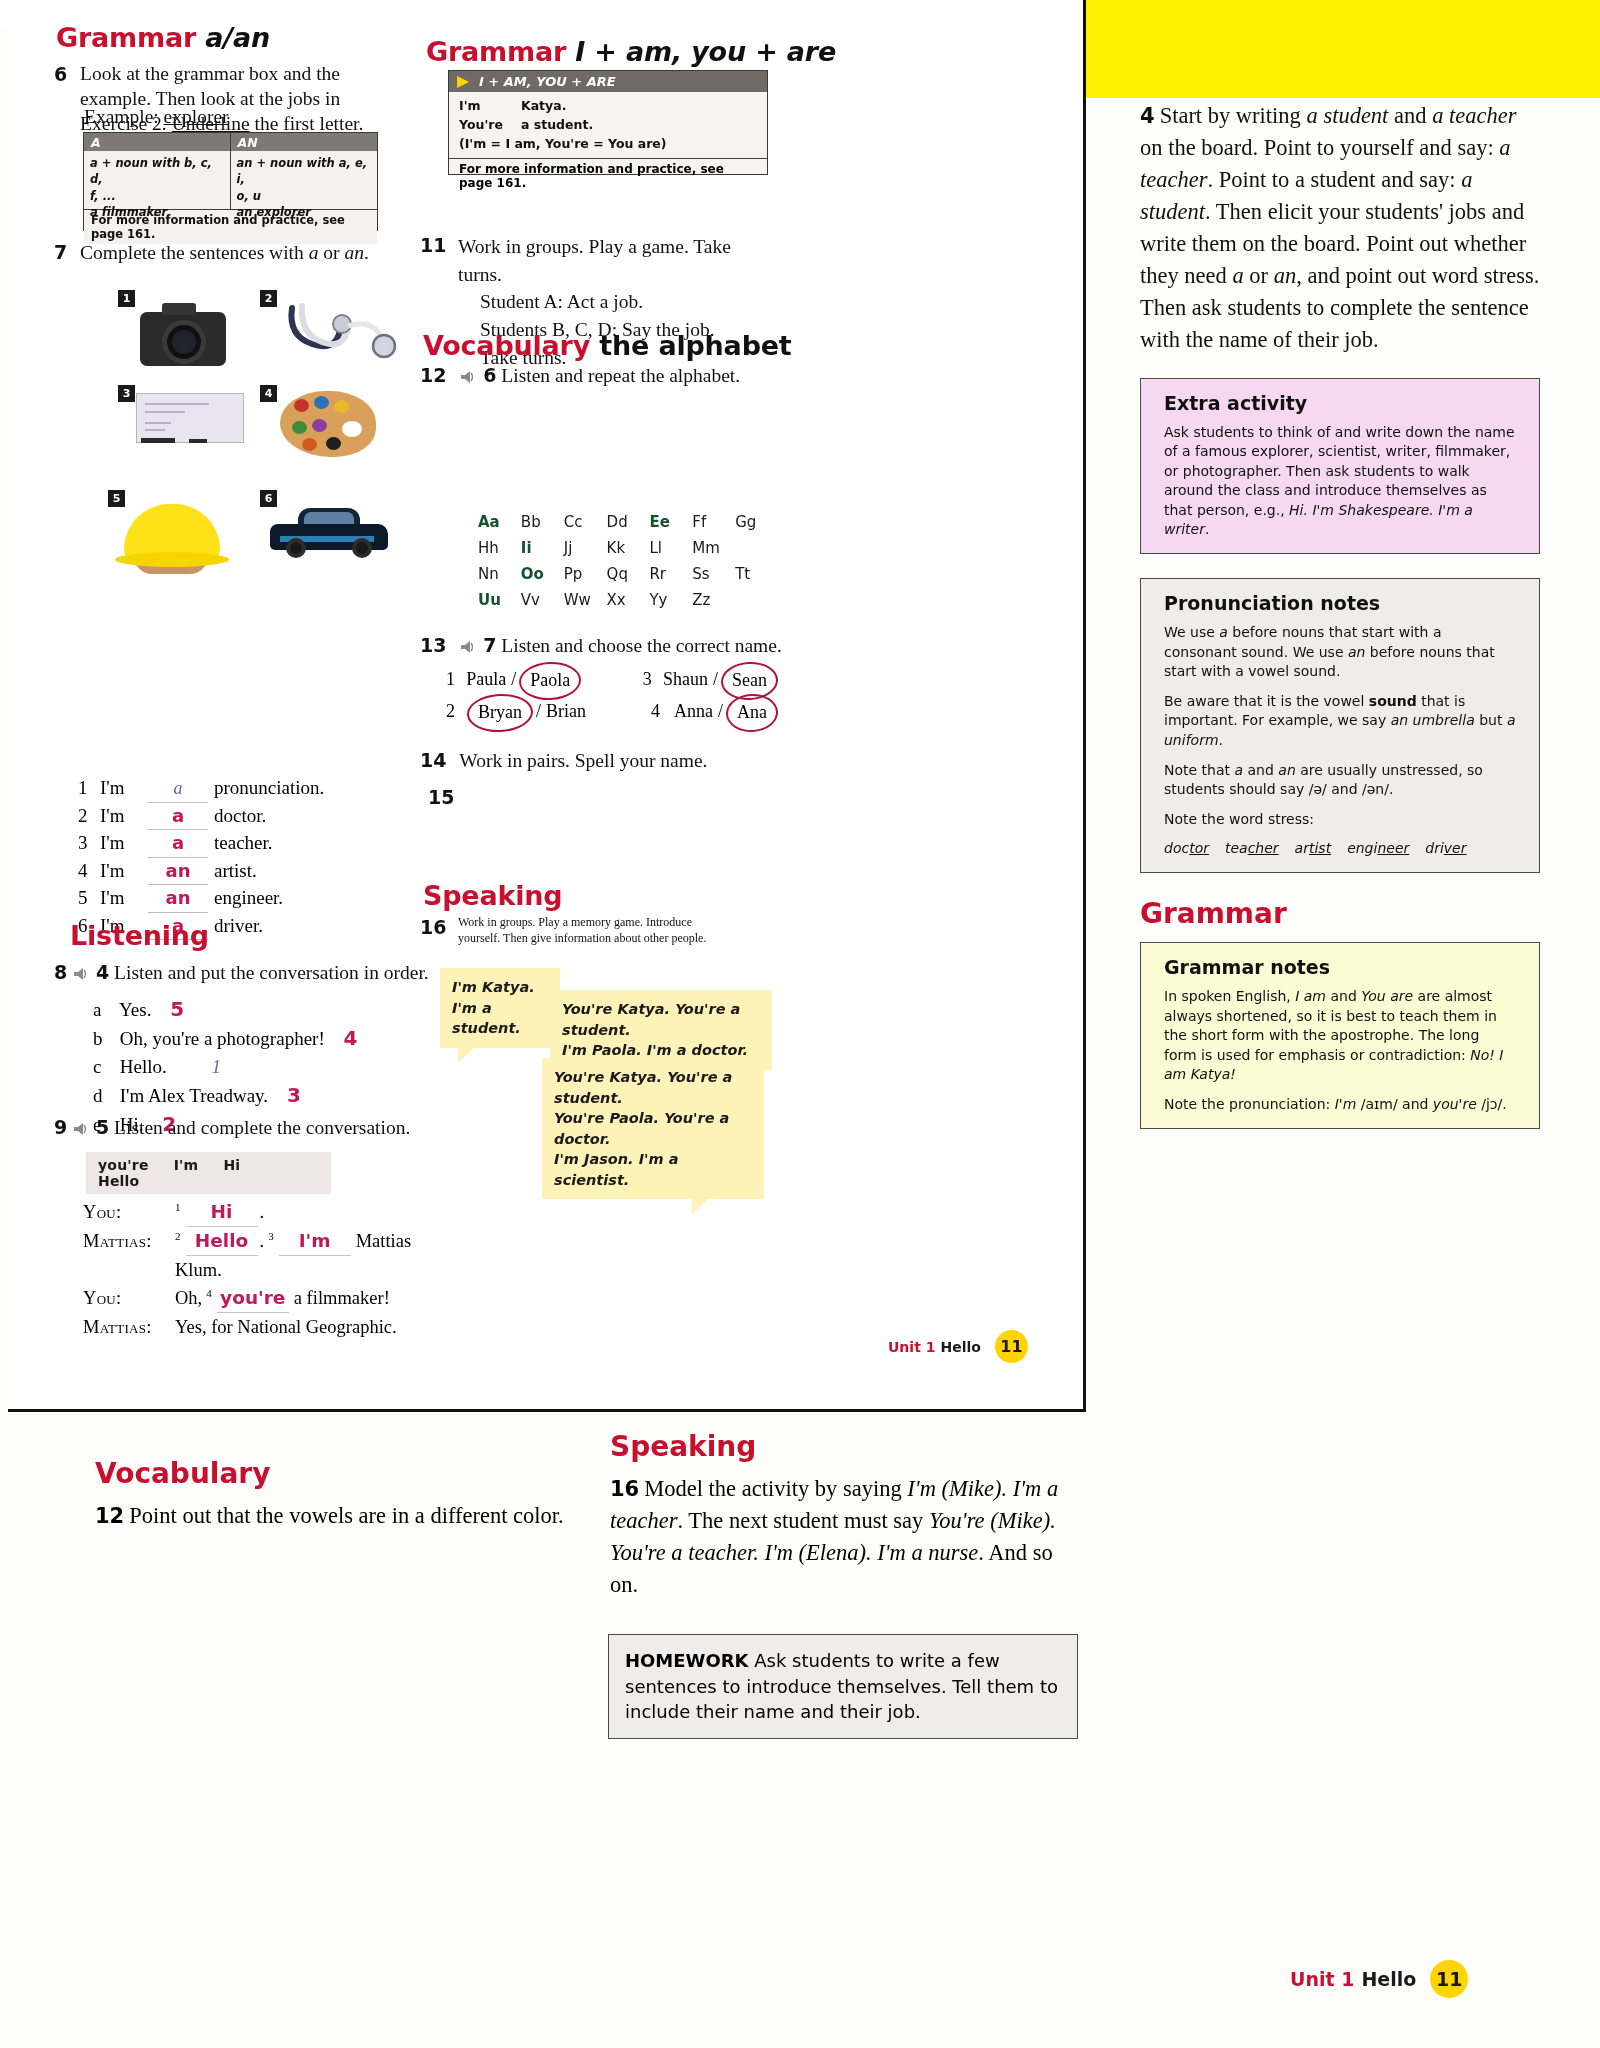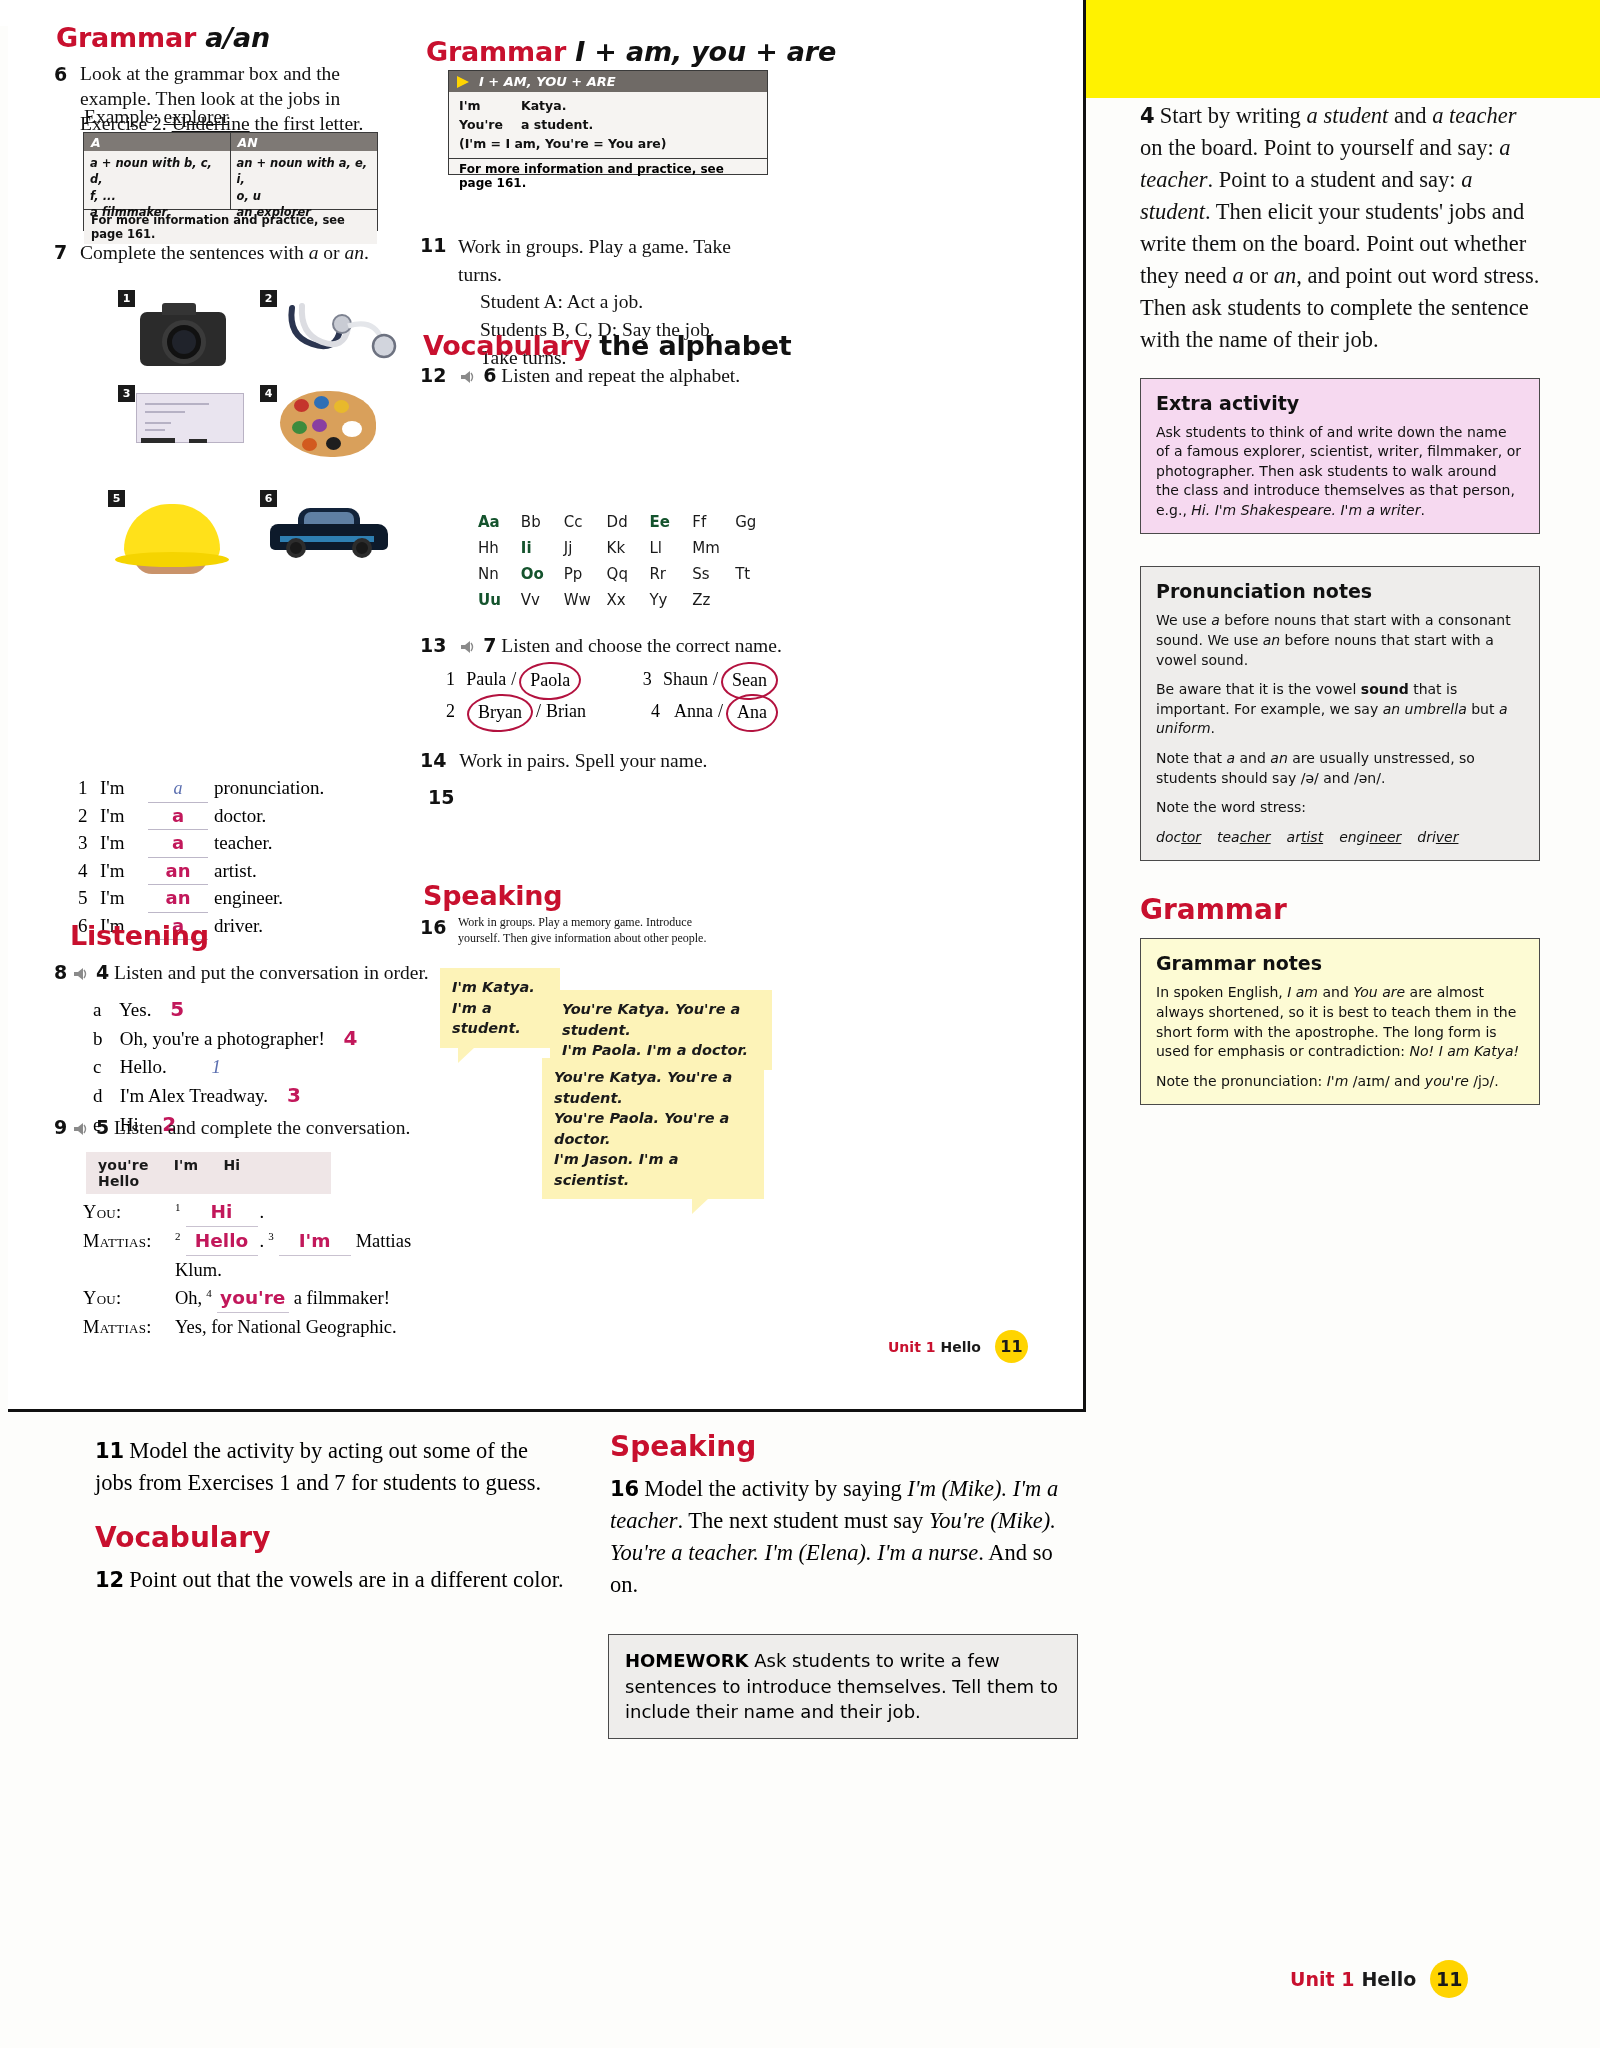--- a/index.html
+++ b/index.html
@@ -194,21 +194,21 @@
   }
 
   
   #teacher-col {
     position:absolute; left:1140px; top:100px; width:400px;
     font-family:"Liberation Serif", serif; color:#111;
   }
   .t-note { font-size:22.5px; line-height:1.42; margin-bottom:22px; }
   .t-note .num { font-family:"DejaVu Sans", sans-serif; font-weight:bold; font-size:21px; margin-right:5px; }
 
-  .t-box { border:1.6px solid #4a4a4a; padding:13px 15px; margin-bottom:32px; }
+  .t-box { border:1.6px solid #4a4a4a; padding:13px 23px; margin-bottom:24px; }
   .t-box.pink { background:#f6d9f0; border-color:#4a4a4a; }
   .t-box.grey { background:#eeedeb; }
   .t-box.yellow { background:#fdfbd4; border-color:#4a4a4a; }
   .t-box h4 {
     margin:0 0 9px 0; font-family:"DejaVu Sans", sans-serif;
     font-weight:bold; font-size:19px; color:#111;
   }
   .t-box p {
     margin:0 0 10px 0; font-family:"DejaVu Sans", sans-serif;
     font-size:14px; line-height:1.4; color:#111;
@@ -678,23 +678,20 @@
   <div id="t-grammar-head">Grammar</div>
 
   <div class="t-box yellow">
     <h4>Grammar notes</h4>
     <p id="gram-p1"><span>In spoken English, </span><i>I am</i><span> and </span><i>You are</i><span> are almost always shortened, so it is best to teach them in the short form with the apostrophe. The long form is used for emphasis or contradiction: </span><i>No! I am Katya!</i></p>
     <p id="gram-p2"><span>Note the pronunciation: </span><i>I'm</i><span> /aɪm/ and </span><i>you're</i><span> /jɔ/.</span></p>
   </div>
 </div>
 
 <div id="bottom-left">
-  <div class="b-note">
-    <span class="num">11</span><span>Model the activity by acting out some of the jobs from Exercises 1 and 7 for students to guess.</span>
-  </div>
   <div class="b-head">Vocabulary</div>
   <div class="b-note">
     <span class="num">12</span><span>Point out that the vowels are in a different color.</span>
   </div>
 </div>
 
 <div id="bottom-mid">
   <div class="b-head" style="margin-top:0;">Speaking</div>
   <div class="b-note">
     <span class="num">16</span><span id="t-note16-body"><span>Model the activity by saying </span><i>I'm (Mike). I'm a teacher</i><span>. The next student must say </span><i>You're (Mike). You're a teacher. I'm (Elena). I'm a nurse</i><span>. And so on.</span></span>

